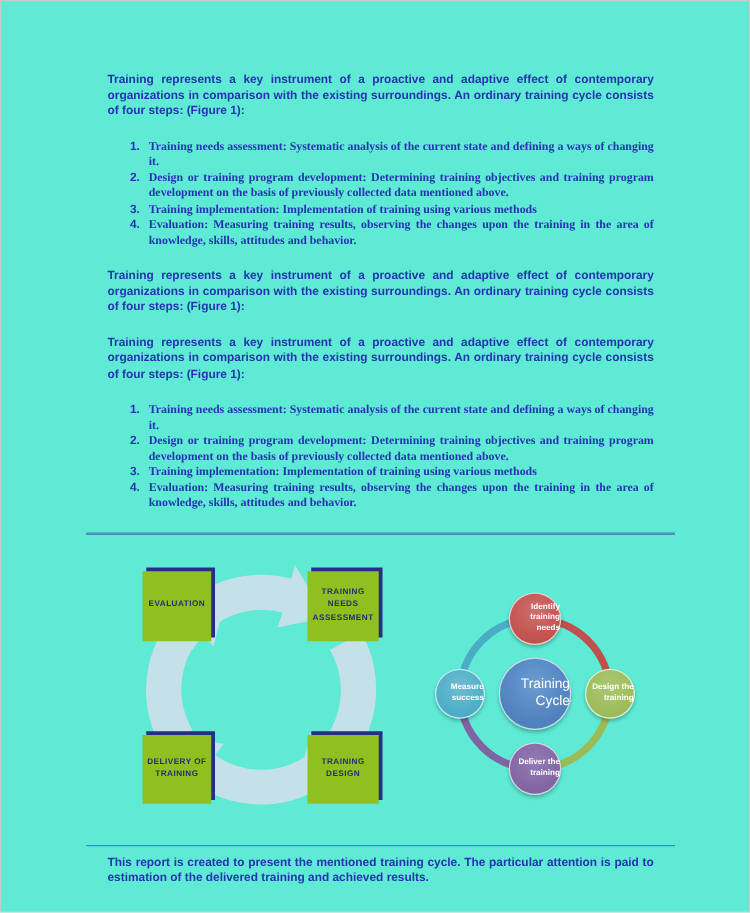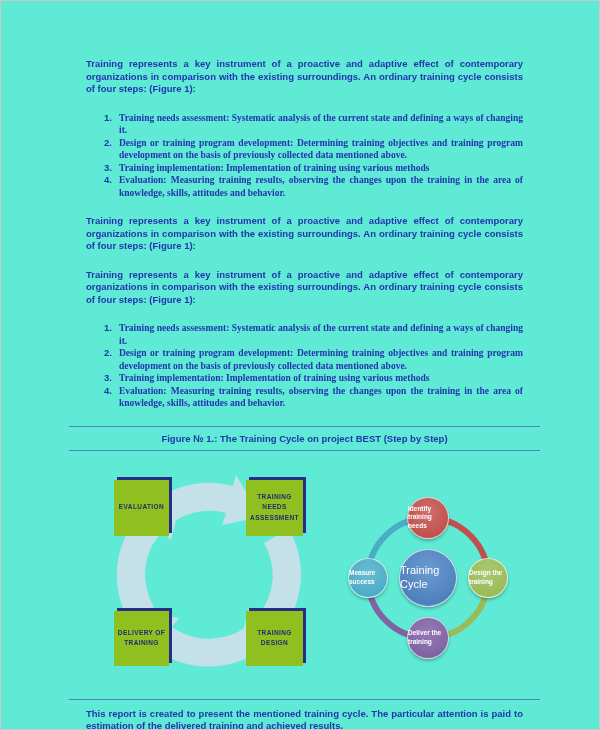--- a/index.html
+++ b/index.html
@@ -69,21 +69,21 @@
   .gbox-bl { left: 35px;  top: 156px; width: 55px; height: 55px; }
   .gbox-br { left: 167px; top: 156px; width: 57px; height: 55px; }
 
   
   .right-diagram { position: absolute; left: 340px; top: 36px; width: 170px; height: 180px; }
   .right-diagram svg { position: absolute; left: 0; top: 0; }
   .circle {
     position: absolute;
     border-radius: 50%;
     display: flex; align-items: center; justify-content: center;
-    text-align: left;
+    text-align: right;
     color: #ffffff;
     box-shadow: 0 2px 3px rgba(0,0,0,0.25);
     border: 1px solid rgba(255,255,255,0.7);
   }
   .circle-center {
     left: 58px; top: 60px; width: 58px; height: 58px;
     background: radial-gradient(circle at 50% 35%, #6d9bd2, #4f81bd 70%);
     font-size: 11px; line-height: 1.2; font-weight: 400;
   }
   .circle-sat { font-size: 6.5px; line-height: 1.3; font-weight: 600; }
@@ -137,21 +137,20 @@
       <span class="step-num">3.</span>
       <span class="step-text">Training implementation: Implementation of training using various methods</span>
     </div>
     <div class="step-row">
       <span class="step-num">4.</span>
       <span class="step-text">Evaluation: Measuring training results, observing the changes upon the training in the area of knowledge, skills, attitudes and behavior.</span>
     </div>
   </div>
 
   <hr class="divider">
-  <p class="caption">Figure № 1.: The Training Cycle on project BEST (Step by Step)</p>
   <hr class="divider">
 
   <div class="figure">
 
     <div class="left-diagram">
       <svg width="252" height="244" viewBox="0 0 252 244" aria-hidden="true">
         <g fill="#c4e1e9">
 
           <path d="M 50,74 A 92,92 0 0 1 154,31 L 157,20 L 182,62 L 143,70 L 147,58 A 64,64 0 0 0 75,88 Z"></path>
 

